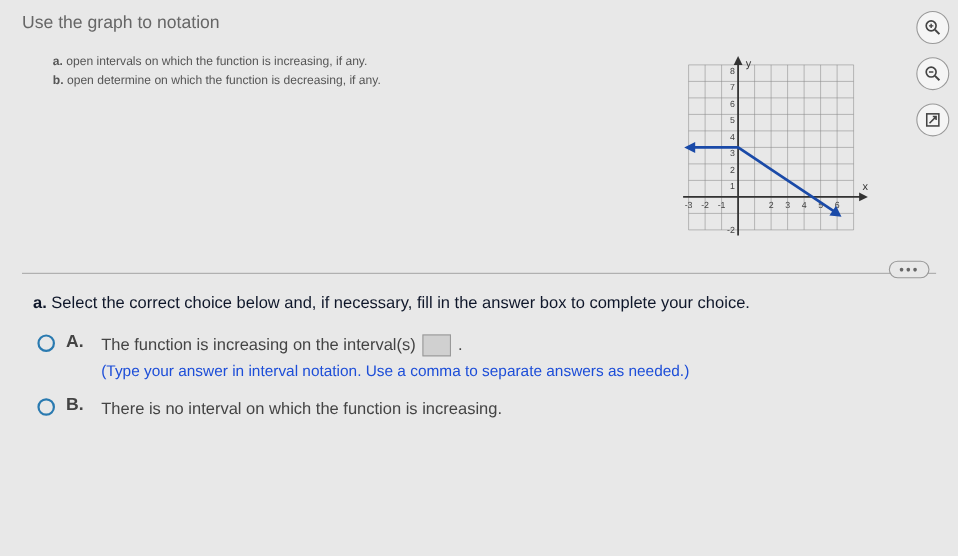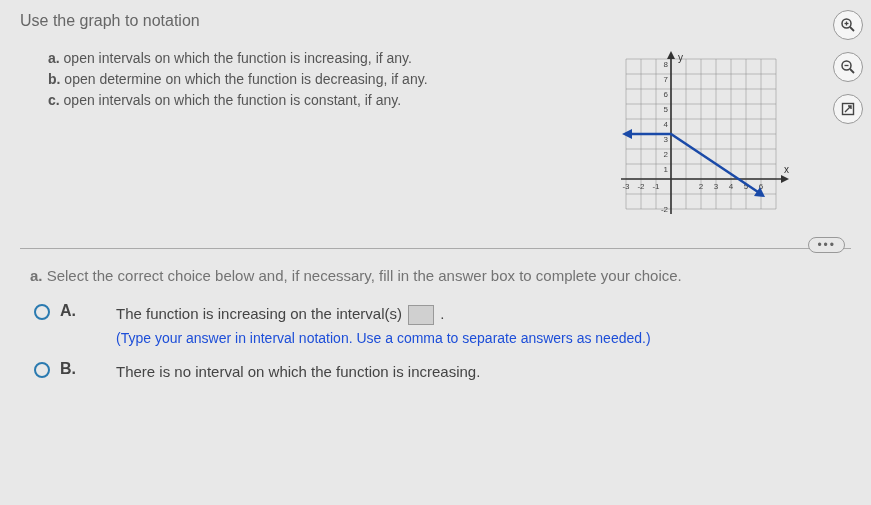--- a/index.html
+++ b/index.html
@@ -23,21 +23,21 @@
   .top-section {
     display: flex;
     align-items: flex-start;
   }
   .question-list {
     flex: 1;
     padding-left: 28px;
     padding-top: 4px;
   }
   .q-item {
-    font-size: 14px;
+    font-size: 11px;
     color: #555;
     line-height: 1.5;
   }
   .q-label { font-weight: bold; }
   .graph-wrap {
     width: 190px;
     height: 180px;
     margin-right: 50px;
     position: relative;
     display: flex;
@@ -82,21 +82,21 @@
     font-size: 12px;
     color: #666;
     letter-spacing: 2px;
     cursor: pointer;
   }
   .part-a {
     padding: 0 10px;
   }
   .part-a-prompt {
     font-size: 15px;
-    color: #737373;
+    color: #0f172a;
     margin-bottom: 18px;
   }
   .choice {
     display: flex;
     align-items: flex-start;
     gap: 10px;
     margin-bottom: 10px;
     padding-left: 4px;
   }
   .radio {
@@ -112,21 +112,20 @@
     font-weight: bold;
     color: #444;
     width: 22px;
     flex-shrink: 0;
   }
   .choice-body {
     flex: 1;
     font-size: 15px;
     color: #444;
     line-height: 1.6;
-    margin-left: 24px;
   }
   .answer-box {
     display: inline-block;
     width: 26px;
     height: 20px;
     background: #d0d0d0;
     border: 1px solid #999;
     vertical-align: middle;
     margin: 0 2px;
   }
@@ -144,24 +143,20 @@
 
   <div class="top-section">
     <div class="question-list">
       <div class="q-item">
         <span class="q-label">a.</span>
         <span>open intervals on which the function is increasing, if any.</span>
       </div>
       <div class="q-item">
         <span class="q-label">b.</span>
         <span>open determine on which the function is decreasing, if any.</span>
-      </div>
-      <div class="q-item">
-        <span class="q-label">c.</span>
-        <span>open intervals on which the function is constant, if any.</span>
       </div>
     </div>
 
     <div class="graph-wrap">
       <svg width="180" height="170" viewBox="0 0 180 170">
 
         <g stroke="#888" stroke-width="0.5">
           <line x1="10" y1="10" x2="10" y2="160"></line>
             <line x1="25" y1="10" x2="25" y2="160"></line>
           <line x1="40" y1="10" x2="40" y2="160"></line>

